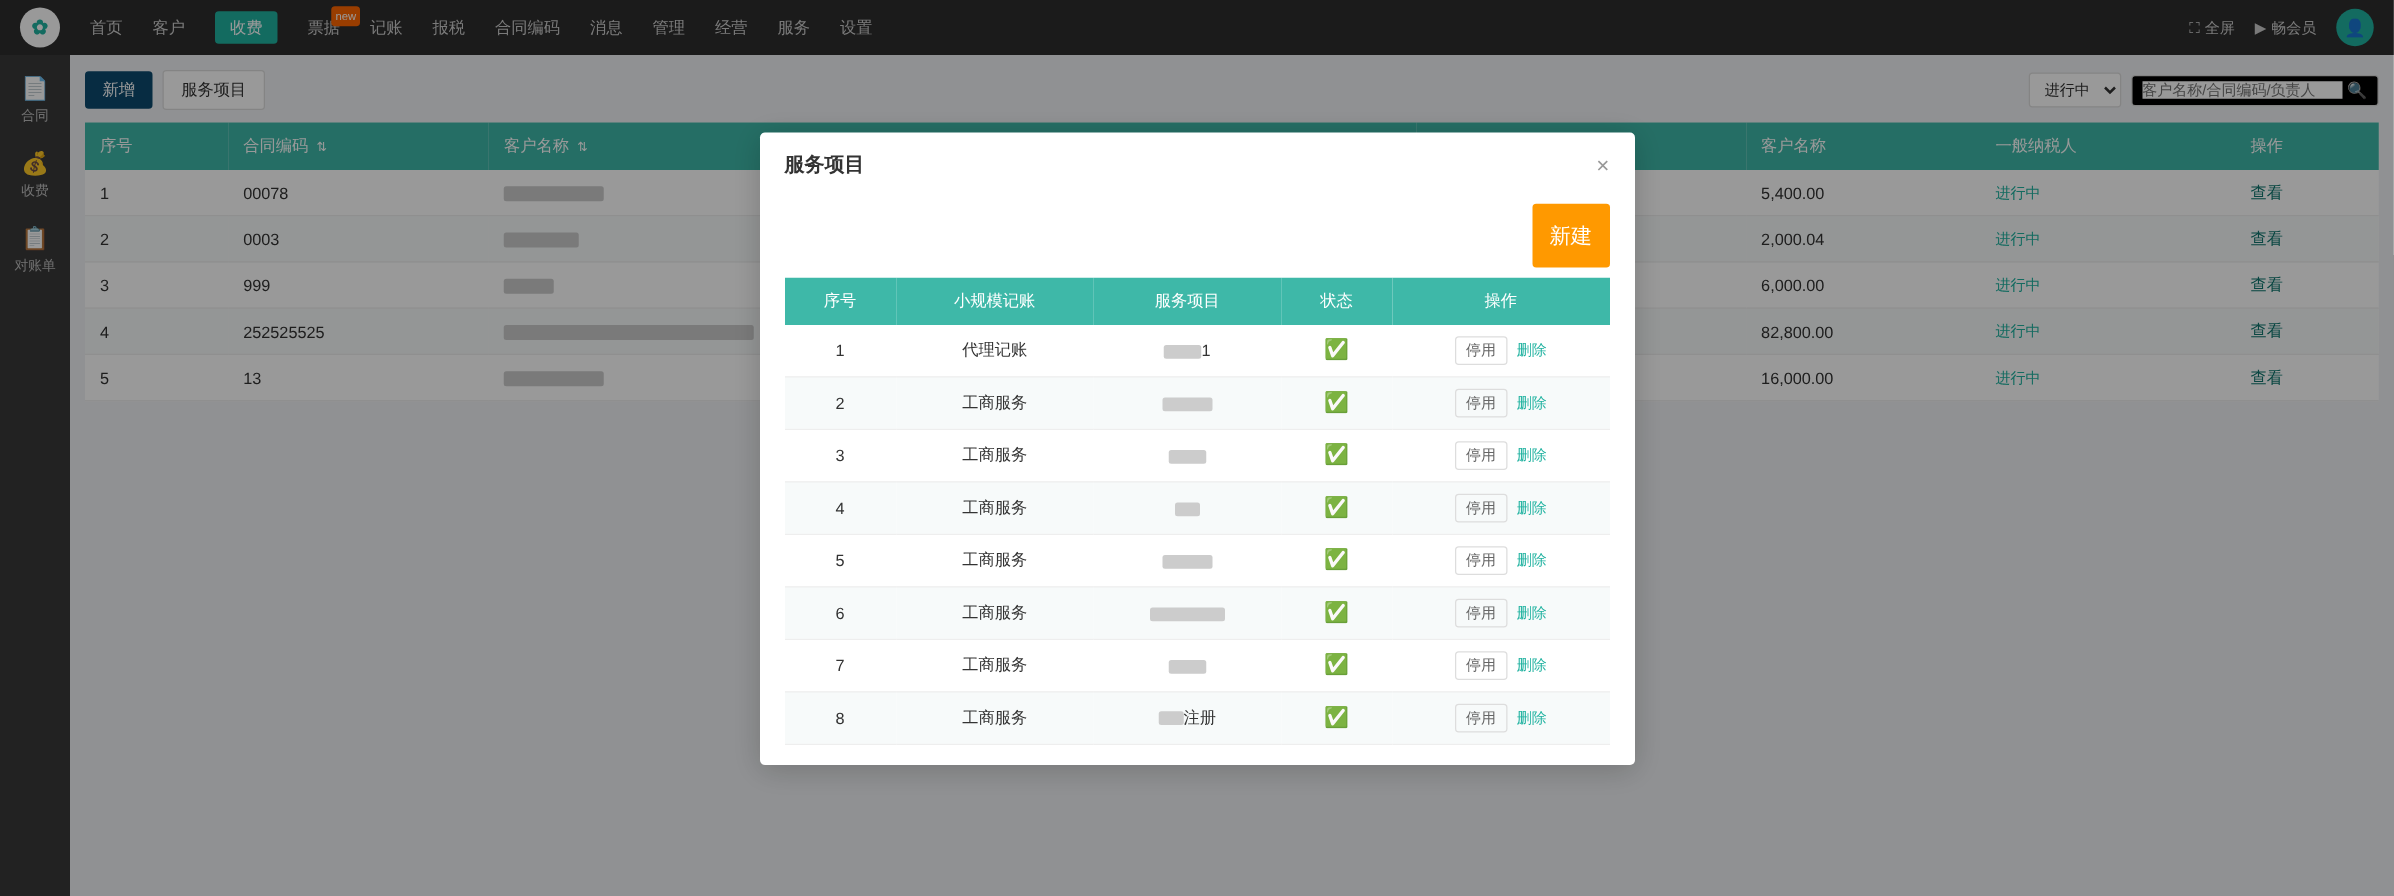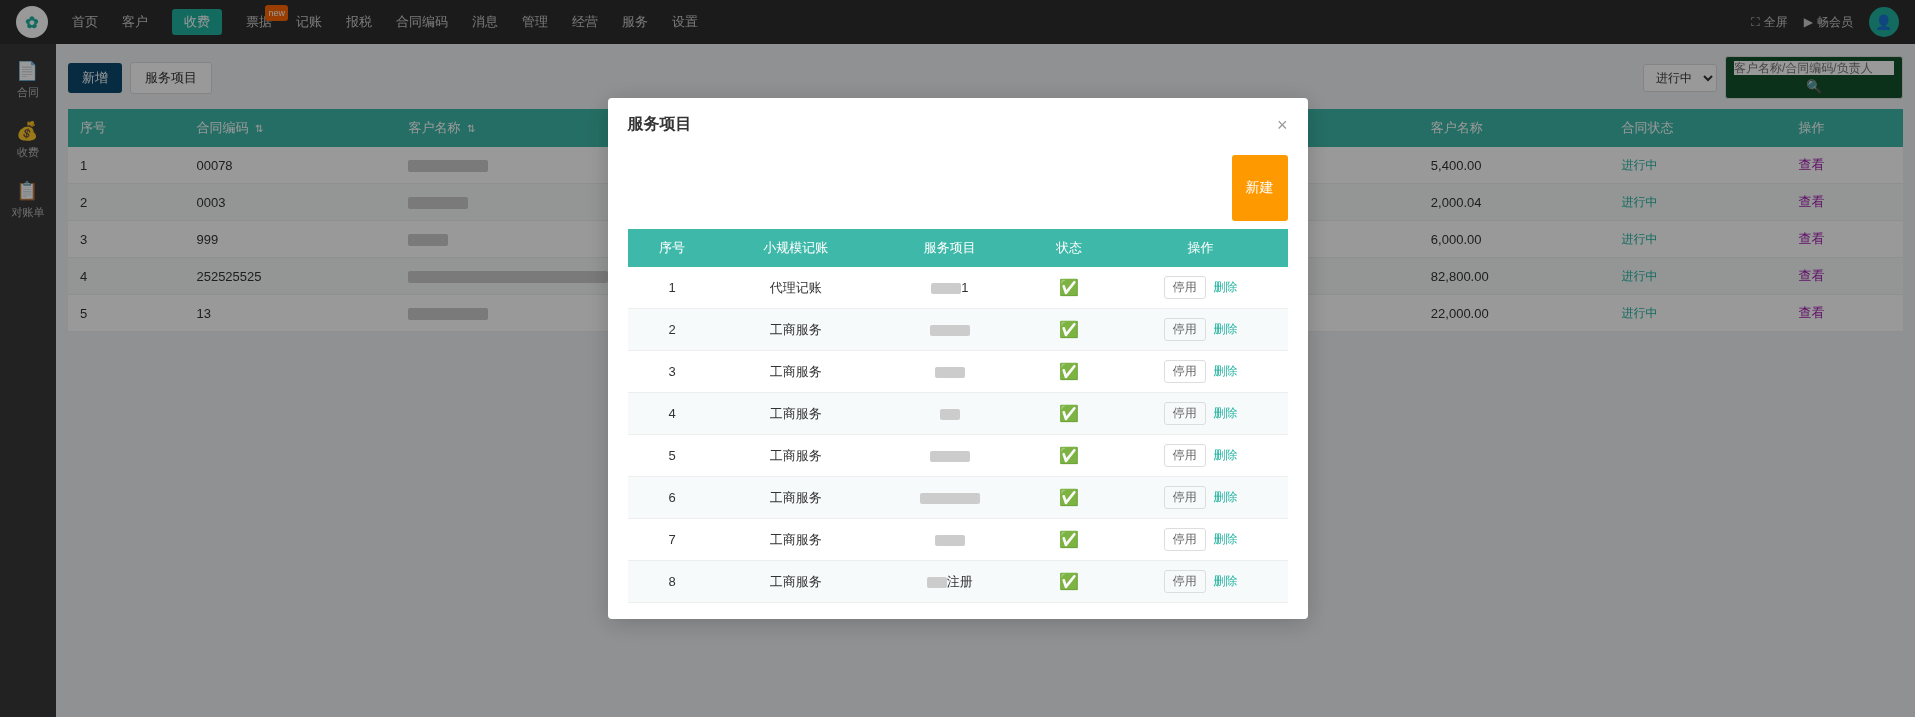--- a/index.html
+++ b/index.html
@@ -69,21 +69,21 @@
       background: #fff; color: #333; border: 1px solid #ddd;
       padding: 6px 14px; border-radius: 3px; cursor: pointer; font-size: 13px;
     }
     .toolbar-right { margin-left: auto; display: flex; align-items: center; gap: 8px; }
     .status-select {
       padding: 5px 8px; border: 1px solid #ddd; border-radius: 3px;
       background: #fff; font-size: 12px; color: #333;
     }
     .search-box {
       display: flex; align-items: center; border: 1px solid #ddd;
-      border-radius: 3px; background: #14532d; padding: 4px 8px; gap: 4px; flex-direction: column;
+      border-radius: 3px; background: #000000; padding: 4px 8px; gap: 4px;
     }
     .search-box input {
       border: none; outline: none; font-size: 12px; color: #999; width: 160px;
     }
 
     
     .contract-table { width: 100%; border-collapse: collapse; background: #fff; }
     .contract-table thead tr { background: #3eb8a8; color: #fff; }
     .contract-table th {
       padding: 10px 12px; text-align: left; font-weight: normal;
@@ -92,21 +92,21 @@
     .contract-table th .sort-icon { font-size: 10px; margin-left: 3px; }
     .contract-table td { padding: 9px 12px; border-bottom: 1px solid #eee; font-size: 13px; }
     .contract-table tr:nth-child(even) td { background: #f7fafa; }
     .contract-table .blurred {
       display: inline-block; background: #ccc; color: transparent;
       border-radius: 2px; height: 12px; vertical-align: middle;
     }
     .status-tag {
       color: #20b2a0; font-size: 12px;
     }
-    .action-link { color: #a21caf; cursor: pointer; text-decoration: none; }
+    .action-link { color: #0f766e; cursor: pointer; text-decoration: none; }
 
     
     .overlay {
       position: fixed; top: 0; left: 0; right: 0; bottom: 0;
       background: rgba(0,0,0,0.4); z-index: 200;
       display: flex; align-items: center; justify-content: center;
     }
     .modal {
       background: #fff; border-radius: 4px;
       width: 700px; max-height: 580px;
@@ -119,21 +119,21 @@
       border-bottom: none;
     }
     .modal-title { font-size: 16px; font-weight: bold; color: #333; }
     .modal-close {
       font-size: 18px; color: #999; cursor: pointer; line-height: 1;
     }
     .modal-body { flex: 1; overflow: hidden; display: flex; flex-direction: column; padding: 0 20px 16px; }
     .modal-toolbar { display: flex; justify-content: flex-end; margin-bottom: 8px; margin-top: 12px; }
     .btn-modal-new {
       background: #ff9900; color: #fff; border: none;
-      padding: 24px 14px; border-radius: 3px; cursor: pointer; font-size: 14px;
+      padding: 14px 14px; border-radius: 3px; cursor: pointer; font-size: 17px;
     }
 
     
     .modal-table-wrap { flex: 1; overflow-y: auto; }
     .modal-table { width: 100%; border-collapse: collapse; }
     .modal-table thead tr { background: #3eb8a8; color: #fff; }
     .modal-table th {
       padding: 10px 12px; text-align: center; font-weight: normal;
       font-size: 13px;
     }
@@ -230,21 +230,21 @@
 
     <table class="contract-table">
       <thead>
         <tr>
           <th>序号</th>
           <th>合同编码 <span class="sort-icon">⇅</span></th>
           <th>客户名称 <span class="sort-icon">⇅</span></th>
           <th>服务项目▲</th>
           <th>服务期限起止▲</th>
           <th>客户名称</th>
-          <th>合同状态</th>
+          <th>一般纳税人</th>
           <th>操作</th>
         </tr>
       </thead>
       <tbody>
         <tr>
           <td>1</td>
           <td>00078</td>
           <td><span class="blurred" style="width:80px;">&nbsp;&nbsp;&nbsp;&nbsp;&nbsp;&nbsp;&nbsp;&nbsp;</span></td>
           <td>小规模记账</td>
           <td>202305-202404</td>
@@ -281,21 +281,21 @@
           <td>82,800.00</td>
           <td><span class="status-tag">进行中</span></td>
           <td><a class="action-link">查看</a></td>
         </tr>
         <tr>
           <td>5</td>
           <td>13</td>
           <td><span class="blurred" style="width:80px;">&nbsp;&nbsp;&nbsp;&nbsp;&nbsp;&nbsp;&nbsp;&nbsp;</span></td>
           <td>小规模记账</td>
           <td>202303-202402</td>
-          <td>22,000.00</td>
+          <td>16,000.00</td>
           <td><span class="status-tag">进行中</span></td>
           <td><a class="action-link">查看</a></td>
         </tr>
       </tbody>
     </table>
   </div>
 </div>
 
 <div class="overlay">
   <div class="modal">

